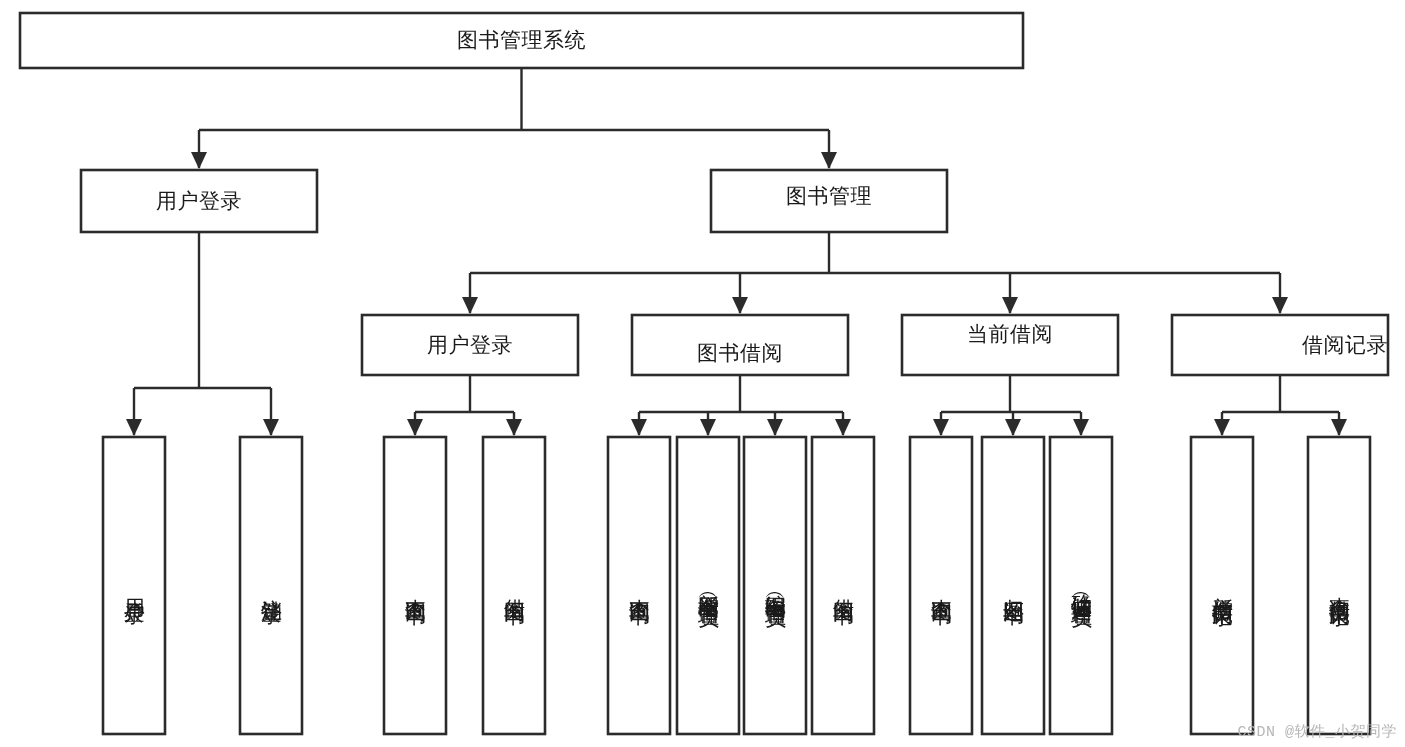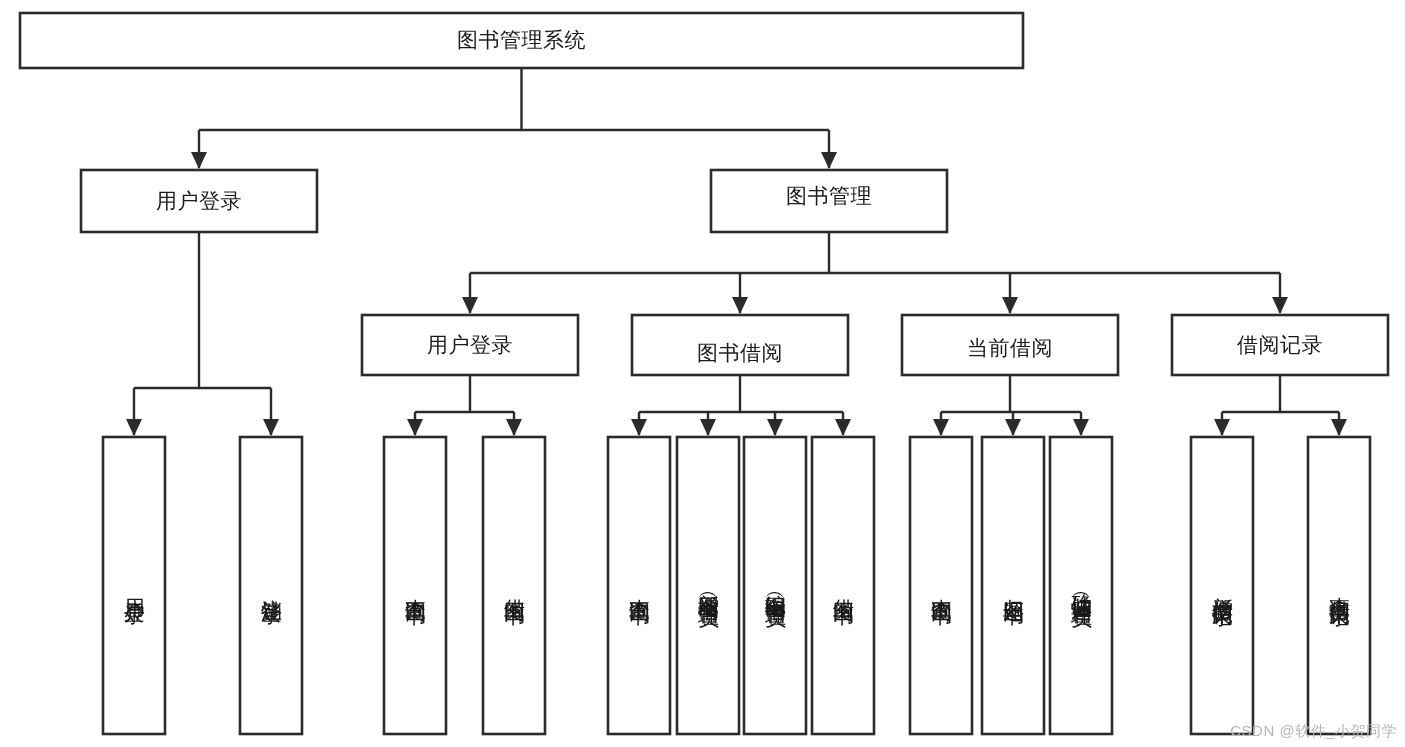--- a/index.html
+++ b/index.html
@@ -62,21 +62,21 @@
     line-height: 1.28;
     letter-spacing: 2px;
     white-space: nowrap;
   }
   .watermark {
     position: absolute;
     right: 8px;
     bottom: 6px;
     font-size: 15px;
     color: #b6b6b6;
-    font-family: Liberation Sans, sans-serif;
+    font-family: Liberation Mono, monospace;
     letter-spacing: 0.5px;
     white-space: nowrap;
   }
 </style>
 </head>
 <body>
 
 <div id="diagram-root">
 
   <svg id="flow-svg" viewBox="0 0 1405 747" xmlns="http://www.w3.org/2000/svg">
@@ -167,24 +167,24 @@
       </div>
       <div class="node-label label-h" style="left: 711px; top: 170px; width: 236px; height: 53px;">
         <span>图书管理</span>
       </div>
       <div class="node-label label-h" style="left: 362px; top: 315px; width: 216px; height: 60px;">
         <span>用户登录</span>
       </div>
       <div class="node-label label-h" style="left: 632px; top: 315px; width: 216px; height: 76px;">
         <span>图书借阅</span>
       </div>
-      <div class="node-label label-h" style="left: 902px; top: 318px; width: 216px; height: 60px;">
+      <div class="node-label label-h" style="left: 902px; top: 304px; width: 216px; height: 60px;">
         <span>当前借阅</span>
       </div>
-      <div class="node-label label-h" style="left: 1172px; top: 315px; width: 216px; height: 60px;">
+      <div class="node-label label-h" style="left: 1172px; top: 315px; width: 216px; height: 60px; justify-content: flex-end;">
         <span>借阅记录</span>
       </div>
       <div class="node-label label-v" style="left: 103px; top: 437px; width: 62px; height: 297px;">
         <span>用户登录</span>
       </div>
       <div class="node-label label-v" style="left: 240px; top: 437px; width: 62px; height: 297px;">
         <span>注销登录</span>
       </div>
       <div class="node-label label-v" style="left: 384px; top: 437px; width: 62px; height: 297px;">
         <span>查询图书</span>

